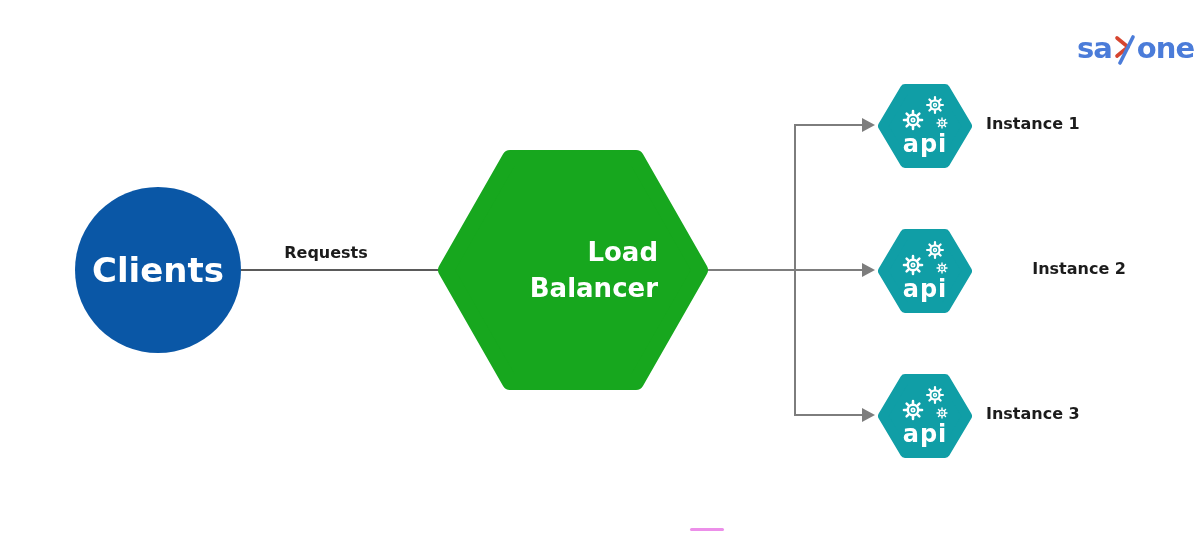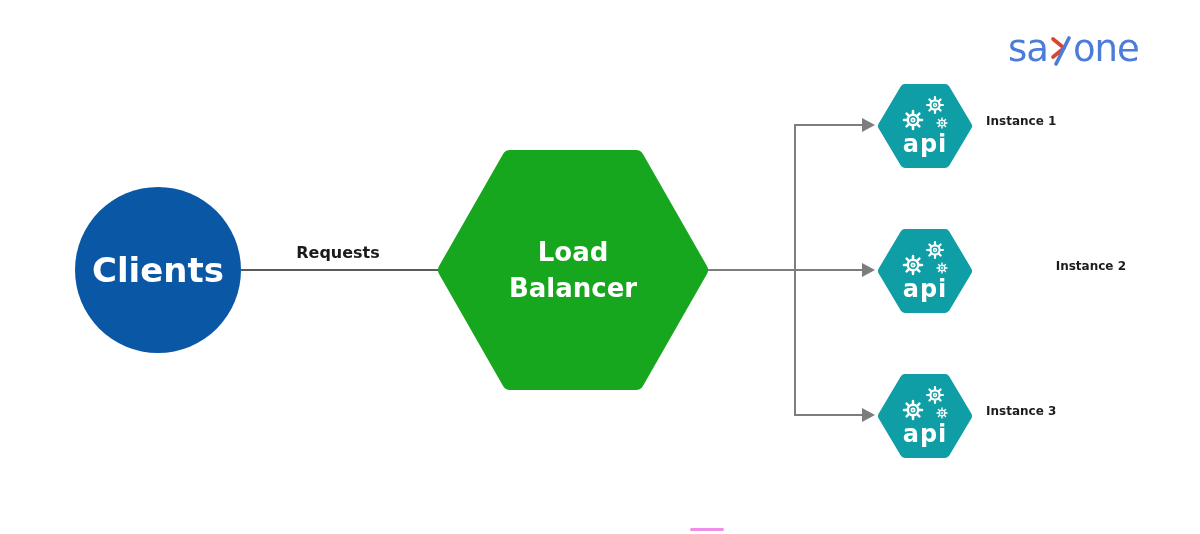--- a/index.html
+++ b/index.html
@@ -1,48 +1,48 @@
 <!DOCTYPE html>
 <html><head>
 <meta charset="utf-8">
 <style>
   html,body{margin:0;padding:0;background:#ffffff;}
   .canvas{
     position:relative;width:1200px;height:534px;background:#ffffff;
     font-family:"DejaVu Sans","Liberation Sans",sans-serif;overflow:hidden;
   }
   
-  .logo{position:absolute;left:1008px;top:30px;display:inline-flex;align-items:center;
-        color:#4B7CD9;font-size:37px;font-weight:400;letter-spacing:-1px;line-height:1;}
+  .logo{position:absolute;left:1077px;top:30px;display:inline-flex;align-items:center;
+        color:#4B7CD9;font-size:29px;font-weight:700;letter-spacing:-1px;line-height:1;}
   .logo .glyph{margin:2px 1px 0 2px;}
   
   .clients{position:absolute;left:75px;top:187px;width:166px;height:166px;border-radius:50%;
            background:#0A57A6;display:flex;align-items:center;justify-content:center;}
   .clients-label{color:#ffffff;font-size:34px;font-weight:700;}
   
   .edge-h{position:absolute;height:2px;background:#7d7d7d;}
   .edge-v{position:absolute;width:2px;background:#7d7d7d;}
   .edge-requests{left:241px;top:269px;width:198px;background:#5a5a5a;}
-  .requests-label{position:absolute;left:288px;top:243px;width:100px;text-align:center;
+  .requests-label{position:absolute;left:276px;top:243px;width:100px;text-align:center;
                   font-size:16px;font-weight:700;color:#1b1b1b;}
   .arrowhead{position:absolute;width:0;height:0;
              border-left:13px solid #7d7d7d;border-top:7px solid transparent;border-bottom:7px solid transparent;}
   
   .lb{position:absolute;left:438px;top:149px;width:270px;height:242px;}
   .lb svg{position:absolute;left:0;top:0;}
   .lb-label{position:absolute;left:0;top:0;width:270px;height:242px;display:flex;align-items:center;
-            justify-content:center;text-align:center;color:#ffffff;font-size:26px;font-weight:700;line-height:1.4;}
+            justify-content:center;text-align:right;color:#ffffff;font-size:26px;font-weight:700;line-height:1.4;}
   .lb-label span{display:block;width:170px;}
   
   .inode{position:absolute;left:878px;width:94px;height:86px;}
   .inode svg.hex{position:absolute;left:0;top:0;}
   .inode .gears{position:absolute;left:19px;top:9px;}
   .api-label{position:absolute;left:0;bottom:11px;width:94px;text-align:center;color:#ffffff;
              font-size:24px;font-weight:700;letter-spacing:1px;}
-  .instance-label{position:absolute;left:986px;width:140px;font-size:12px;font-weight:700;color:#1c1c1c;}
+  .instance-label{position:absolute;left:986px;width:140px;font-size:16px;font-weight:700;color:#1c1c1c;}
   
   .pink-mark{position:absolute;left:690px;top:528px;width:34px;height:3px;background:#EC8FE9;border-radius:2px;}
   .defs-holder{position:absolute;width:0;height:0;overflow:hidden;}
 </style>
 </head>
 <body>
 
 <div class="canvas">
 
   <svg class="defs-holder" aria-hidden="true">

